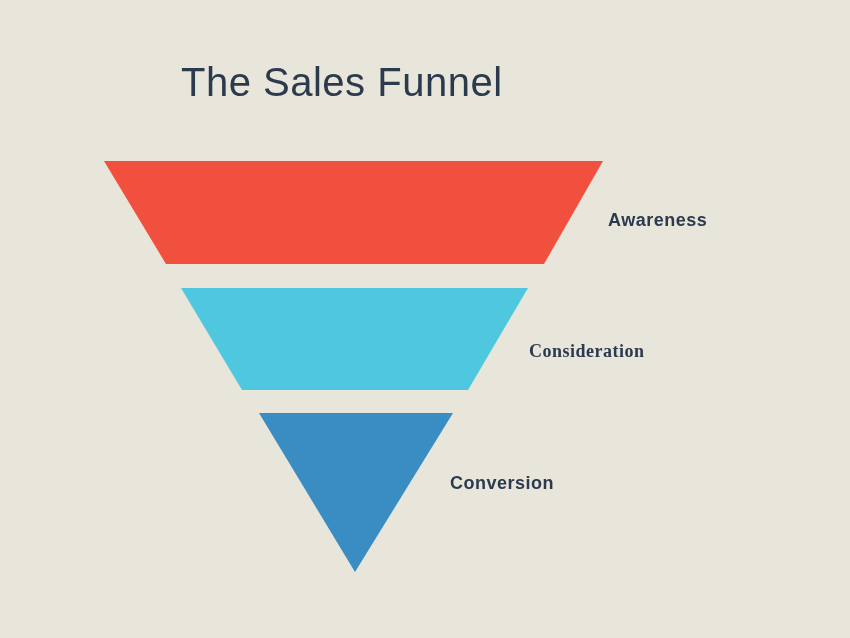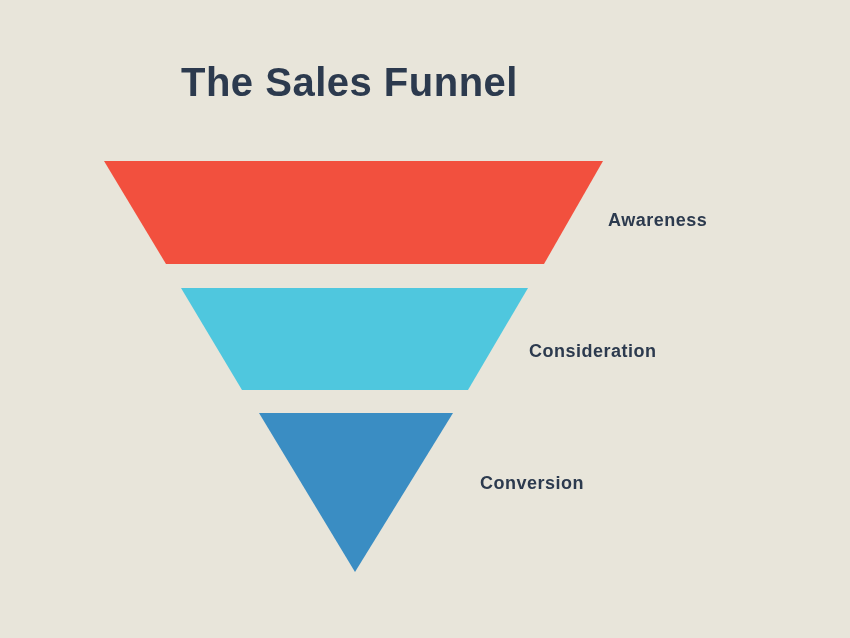--- a/index.html
+++ b/index.html
@@ -14,21 +14,21 @@
     width: 850px;
     height: 638px;
     overflow: hidden;
   }
   .title {
     position: absolute;
     left: 181px;
     top: 60px;
     margin: 0;
     font-size: 40px;
-    font-weight: 700;
+    font-weight: 400;
     letter-spacing: 0.5px;
     line-height: 1.1;
     white-space: nowrap;
   }
   .funnel-svg {
     position: absolute;
     left: 0;
     top: 0;
     width: 850px;
     height: 638px;
@@ -37,22 +37,22 @@
   .stage-label {
     position: absolute;
     margin: 0;
     font-size: 18px;
     font-weight: 700;
     letter-spacing: 0.5px;
     line-height: 1;
     white-space: nowrap;
   }
   .stage-label.awareness     { left: 608px; top: 211px; }
-  .stage-label.consideration { left: 529px; top: 342px; }
-  .stage-label.conversion    { left: 480px; top: 474px; }
+  .stage-label.consideration { left: 529px; top: 342px; font-family: Liberation Serif, serif; }
+  .stage-label.conversion    { left: 450px; top: 474px; }
 </style>
 </head>
 <body>
 
 <div class="canvas" style="background-color: rgb(232, 229, 218); color: rgb(44, 58, 78);">
 
   <h1 class="title">The Sales Funnel</h1>
 
   <svg class="funnel-svg" viewBox="0 0 850 638" xmlns="http://www.w3.org/2000/svg">
     <polygon points="104,161 603,161 544,264 166,264" fill="#f2503e"></polygon>

